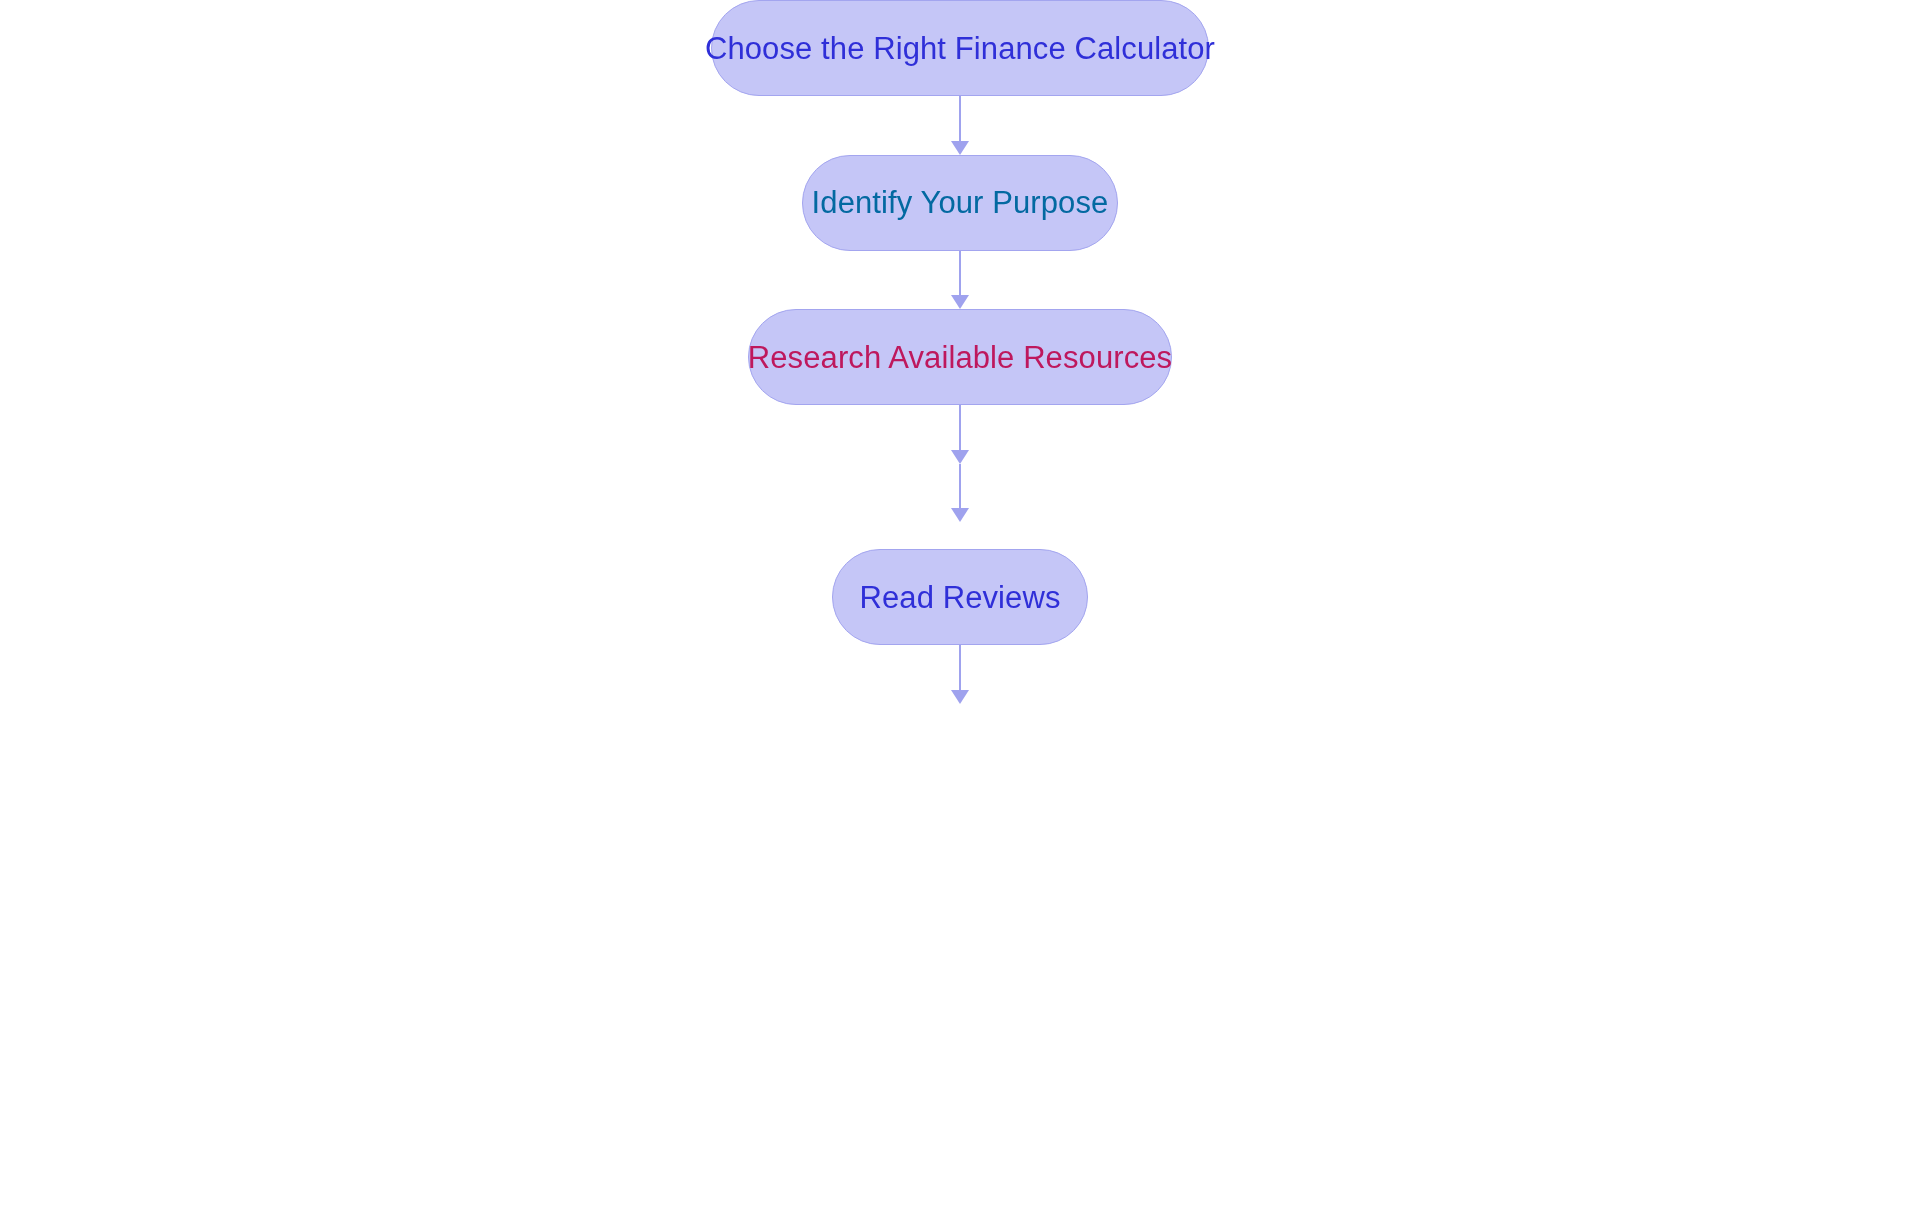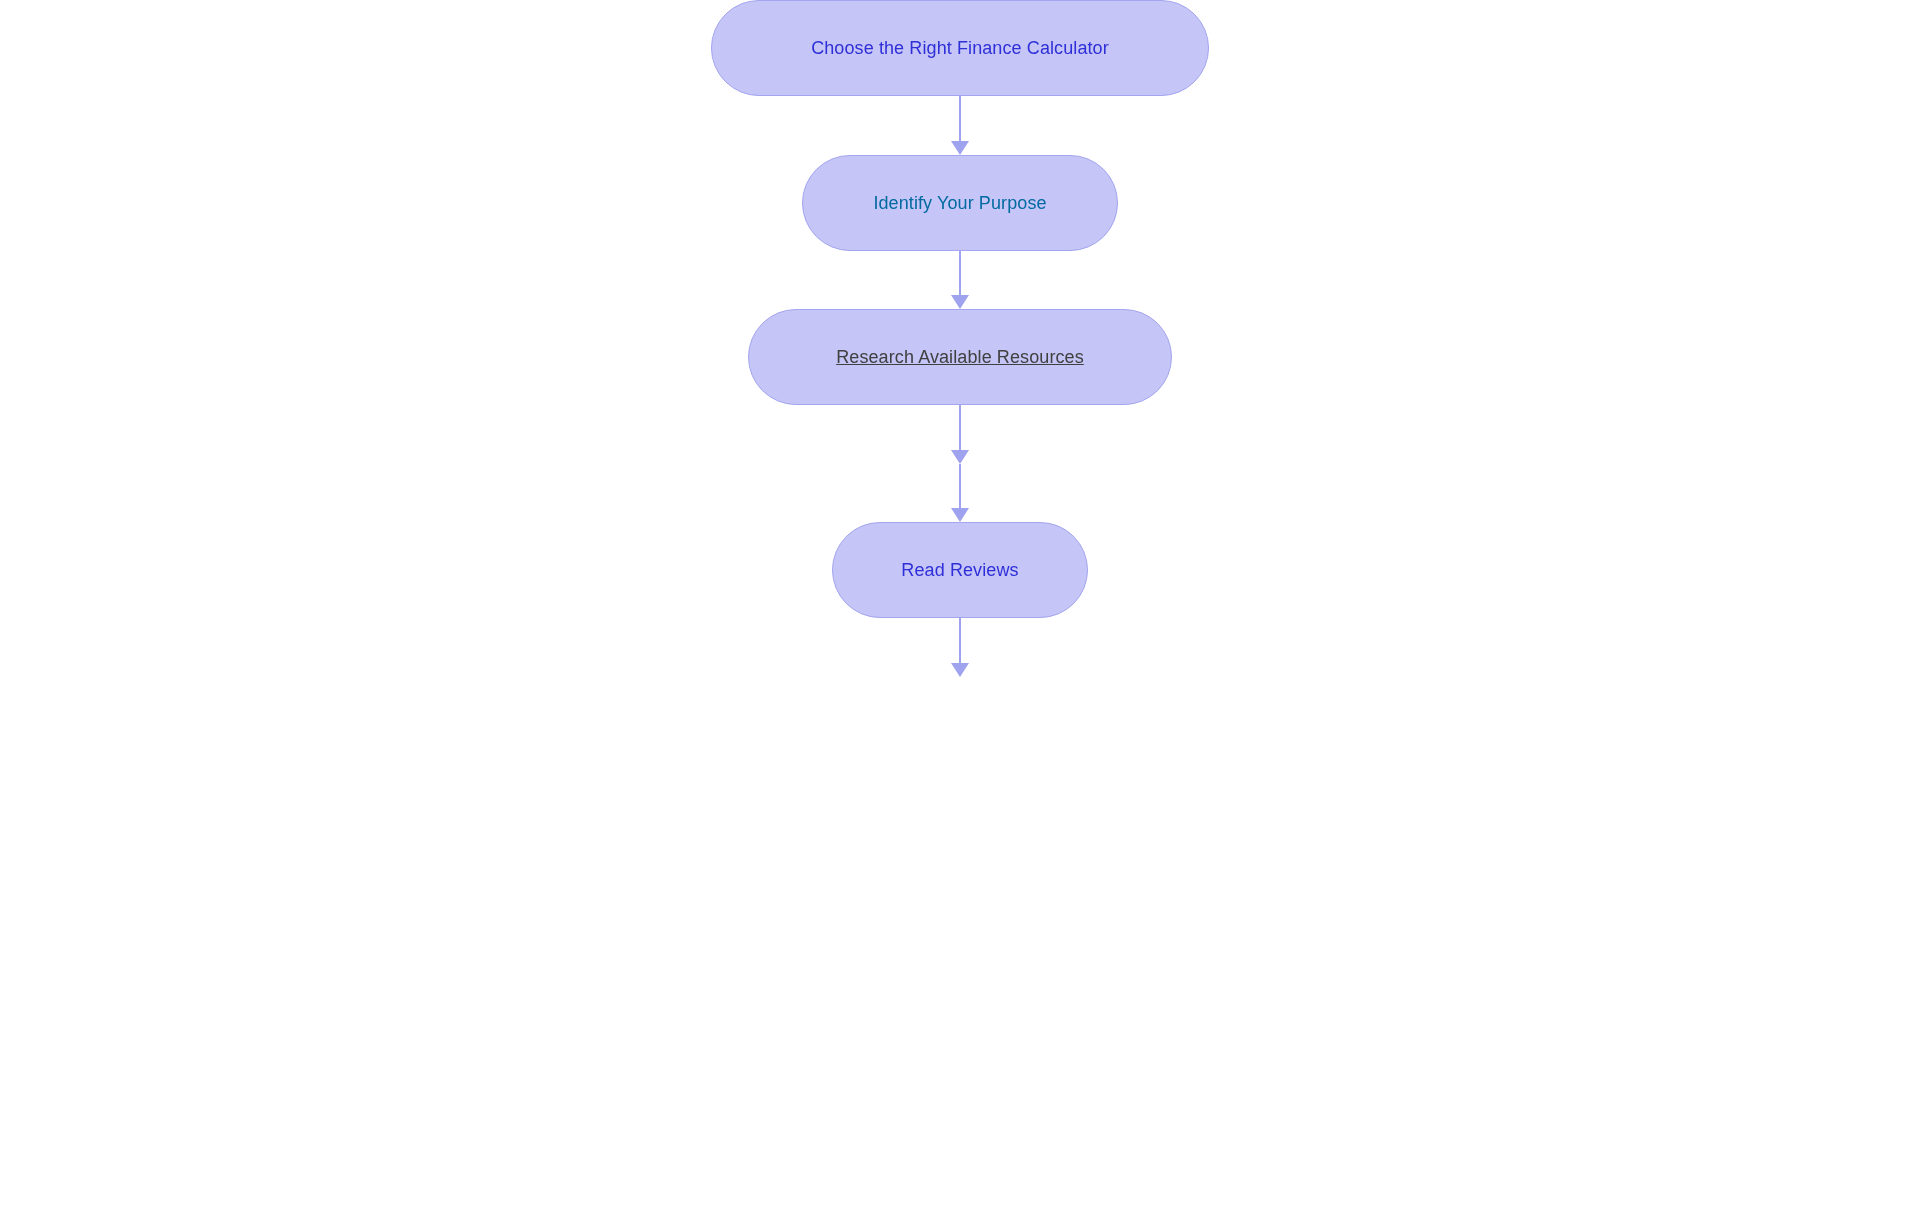--- a/index.html
+++ b/index.html
@@ -44,38 +44,38 @@
 
   .node {
     box-sizing: border-box;
     display: flex;
     align-items: center;
     justify-content: center;
     background: #c5c6f7;
     border: 1.6px solid #a3a5ef;
     border-radius: 999px;
     color: #2f2fd8;
-    font-size: 18px;
+    font-size: 31px;
     font-weight: 400;
     letter-spacing: 0.1px;
     white-space: nowrap;
     line-height: 1;
     padding: 0 34px;
   }
 
   .node-label {
     display: block;
   }
 
   
   .node.n0 { width: 498px; height: 96px; }
   .node.n1 { width: 316px; height: 96px; }
   .node.n2 { width: 424px; height: 96px; }
   .node.n3 { width: 298px; height: 96px; }
-  .node.n4 { width: 256px; height: 96px; }
+  .node.n4 { width: 256px; height: 96px; margin-top: 27px; }
   .node.n5 { width: 318px; height: 96px; }
 
   
   .connector {
     display: flex;
     flex-direction: column;
     align-items: center;
     justify-content: flex-start;
   }
   .conn-line {
@@ -133,21 +133,21 @@
         <span class="node-label">Identify Your Purpose</span>
       </div>
     </div>
 
     <div class="connector c1">
       <div class="conn-line" style="background: rgb(159, 162, 238);"></div>
       <div class="conn-head" style="border-top-color: rgb(159, 162, 238);"></div>
     </div>
 
     <div class="node-row">
-      <div class="node n2" style="background: rgb(197, 198, 247); border-color: rgb(163, 165, 239); color: #404040; text-decoration: underline;">
+      <div class="node n2" style="background: rgb(197, 198, 247); border-color: rgb(163, 165, 239); color: #be185d;">
         <span class="node-label">Research Available Resources</span>
       </div>
     </div>
 
     <div class="connector c2">
       <div class="conn-line" style="background: rgb(159, 162, 238);"></div>
       <div class="conn-head" style="border-top-color: rgb(159, 162, 238);"></div>
     </div>
 
 

